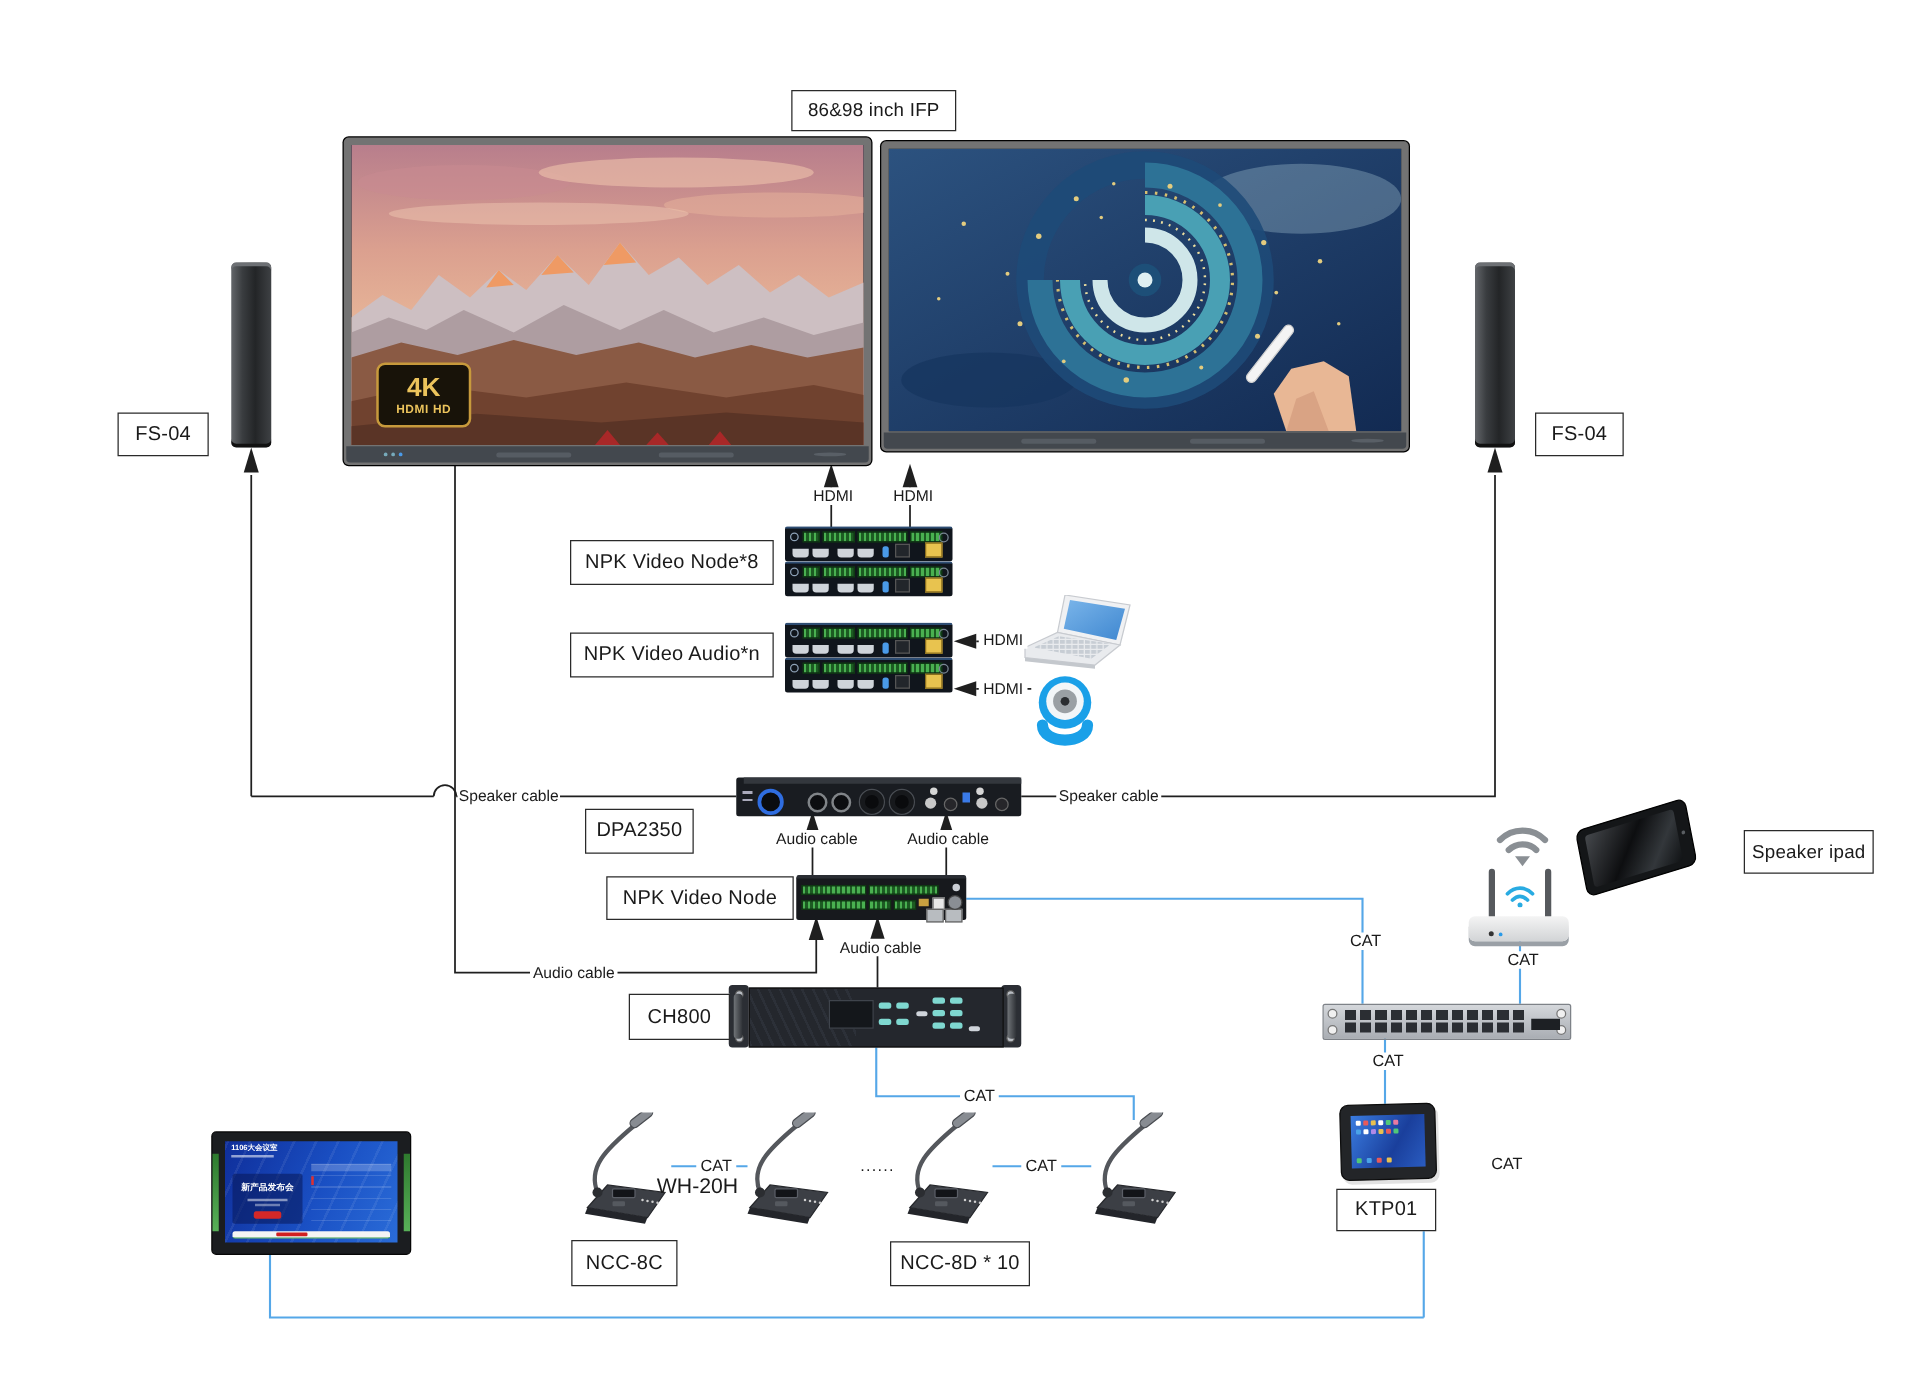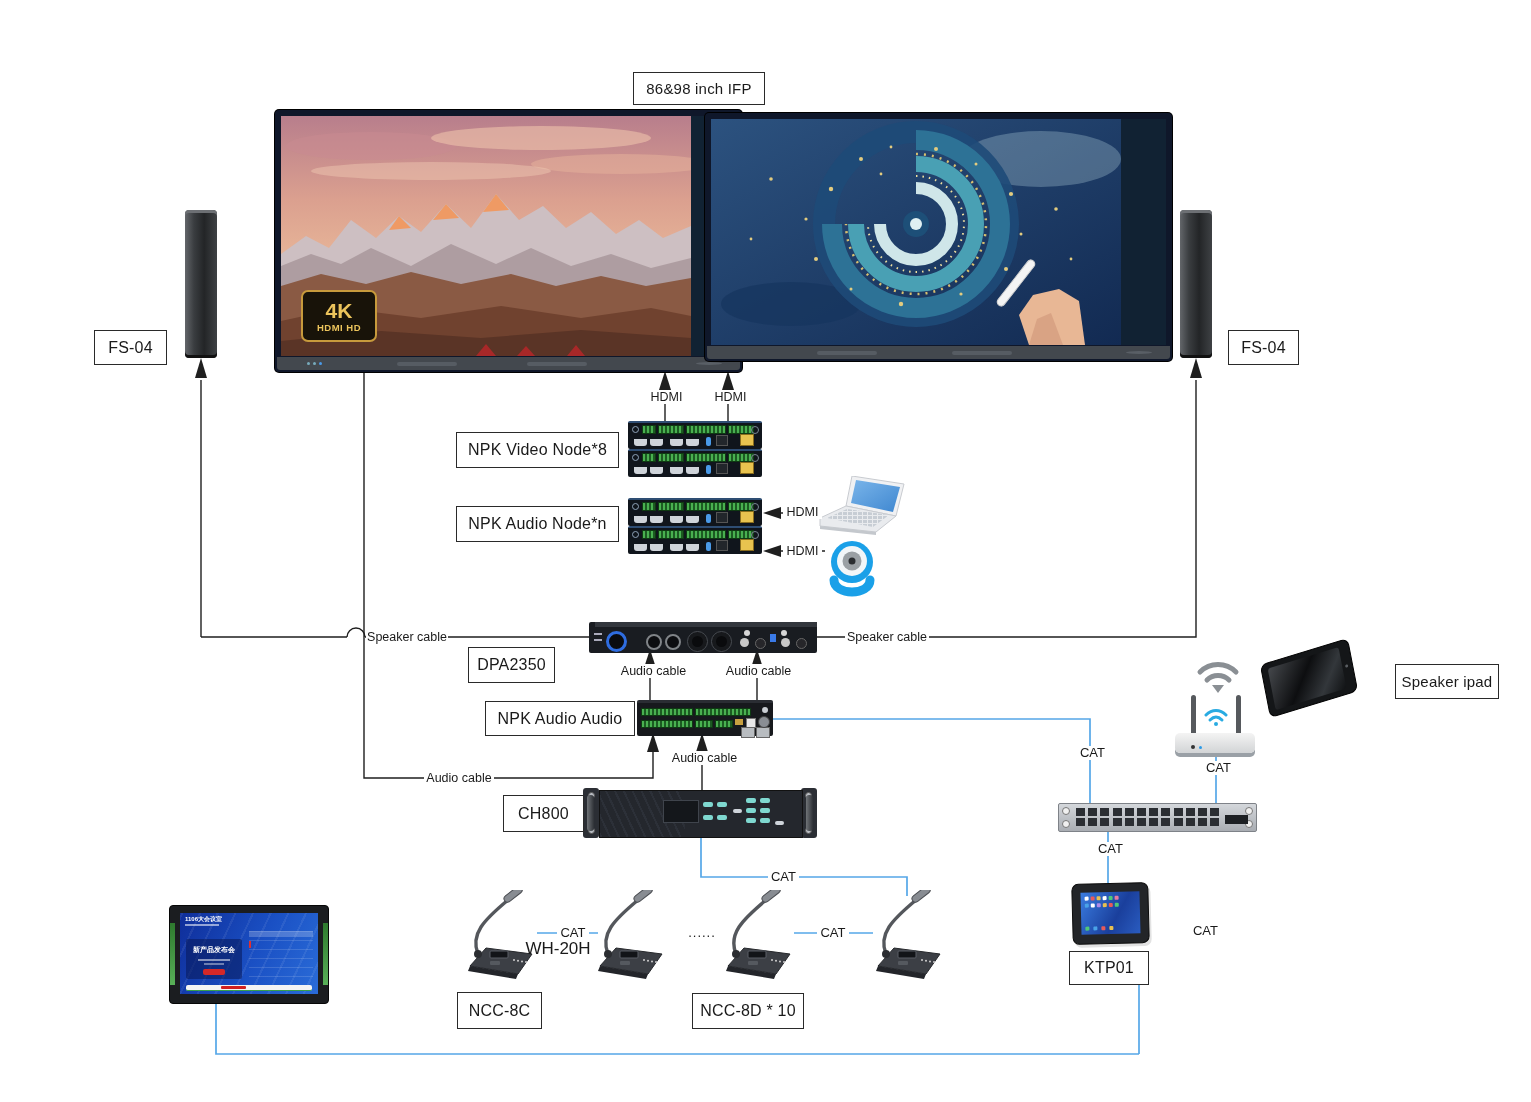--- a/index.html
+++ b/index.html
@@ -7,21 +7,21 @@
           font-family:"Liberation Sans",sans-serif;color:#1a1a1a;}
   #wires{position:absolute;left:0;top:0;z-index:1;}
   .dev{position:absolute;z-index:2;}
   .lbox{position:absolute;z-index:3;background:#fff;border:1.4px solid #2a2a2a;
         display:flex;align-items:center;justify-content:center;text-align:center;
         font-size:16px;letter-spacing:.2px;}
   .cl{position:absolute;z-index:3;background:#fff;font-size:12.5px;line-height:14px;
       display:flex;align-items:center;justify-content:center;white-space:nowrap;padding:0 2px;}
   .cl.nobg{background:transparent;}
   
-  .ifp{background:#0f172a;border-radius:4px;box-shadow:0 0 0 1px #000;padding-left:45px;}
+  .ifp{background:#737373;border-radius:4px;box-shadow:0 0 0 1px #000;}
   .ifp .screen{position:absolute;left:6px;top:6px;right:6px;bottom:16px;overflow:hidden;background:#123;}
   .ifp .bbar{position:absolute;left:2px;right:2px;bottom:2px;height:13px;background:#43484e;border-radius:0 0 3px 3px;}
   .bseg{position:absolute;top:5px;height:4px;background:#565c63;border-radius:2px;}
   .bdot{position:absolute;border-radius:50%;}
   .badge{position:absolute;left:20px;bottom:14px;width:72px;height:48px;background:#181309;
          border:2px solid #c79a3c;border-radius:7px;display:flex;flex-direction:column;
          align-items:center;justify-content:center;z-index:4;}
   .badge .b1{font-size:21px;font-weight:bold;color:#ecc45c;line-height:22px;}
   .badge .b2{font-size:9.5px;font-weight:bold;color:#ecc45c;letter-spacing:.5px;}
   
@@ -552,26 +552,26 @@
         <circle cx="56" cy="70.7" r="1" fill="#cfcfcf"></circle>
       <circle cx="60" cy="71.4" r="1" fill="#cfcfcf"></circle>
         <circle cx="64" cy="72.1" r="1" fill="#cfcfcf"></circle>
     </svg>
   </div>
 
   <div class="lbox" style="left:633px;top:72px;width:130px;height:31px;font-size:15px;">86&amp;98 inch IFP</div>
   <div class="lbox" style="left:94px;top:330px;width:71px;height:33px;">FS-04</div>
   <div class="lbox" style="left:1228px;top:330px;width:69px;height:33px;">FS-04</div>
   <div class="lbox" style="left:456px;top:432px;width:161px;height:34px;">NPK Video Node*8</div>
-  <div class="lbox" style="left:456px;top:506px;width:161px;height:34px;">NPK Audio Node*n</div>
+  <div class="lbox" style="left:456px;top:506px;width:161px;height:34px;">NPK Video Audio*n</div>
   <div class="lbox" style="left:468px;top:647px;width:85px;height:34px;">DPA2350</div>
-  <div class="lbox" style="left:485px;top:701px;width:148px;height:33px;">NPK Audio Audio</div>
+  <div class="lbox" style="left:485px;top:701px;width:148px;height:33px;">NPK Video Node</div>
   <div class="lbox" style="left:503px;top:795px;width:79px;height:35px;">CH800</div>
   <div class="lbox" style="left:457px;top:992px;width:83px;height:35px;">NCC-8C</div>
-  <div class="lbox" style="left:692px;top:993px;width:110px;height:34px;">NCC-8D * 10</div>
+  <div class="lbox" style="left:712px;top:993px;width:110px;height:34px;">NCC-8D * 10</div>
   <div class="lbox" style="left:1069px;top:951px;width:78px;height:32px;">KTP01</div>
   <div class="lbox" style="left:1395px;top:664px;width:102px;height:33px;font-size:15px;">Speaker ipad</div>
 
   <div class="cl" style="left:648px;top:390px;width:33px;height:14px;">HDMI</div>
   <div class="cl" style="left:712px;top:390px;width:33px;height:14px;">HDMI</div>
   <div class="cl" style="left:783px;top:505px;width:35px;height:14px;">HDMI</div>
   <div class="cl" style="left:783px;top:544px;width:35px;height:14px;">HDMI</div>
   <div class="cl" style="left:366px;top:630px;width:78px;height:14px;">Speaker cable</div>
   <div class="cl" style="left:845px;top:630px;width:80px;height:14px;">Speaker cable</div>
   <div class="cl" style="left:618px;top:664px;width:67px;height:14px;">Audio cable</div>

